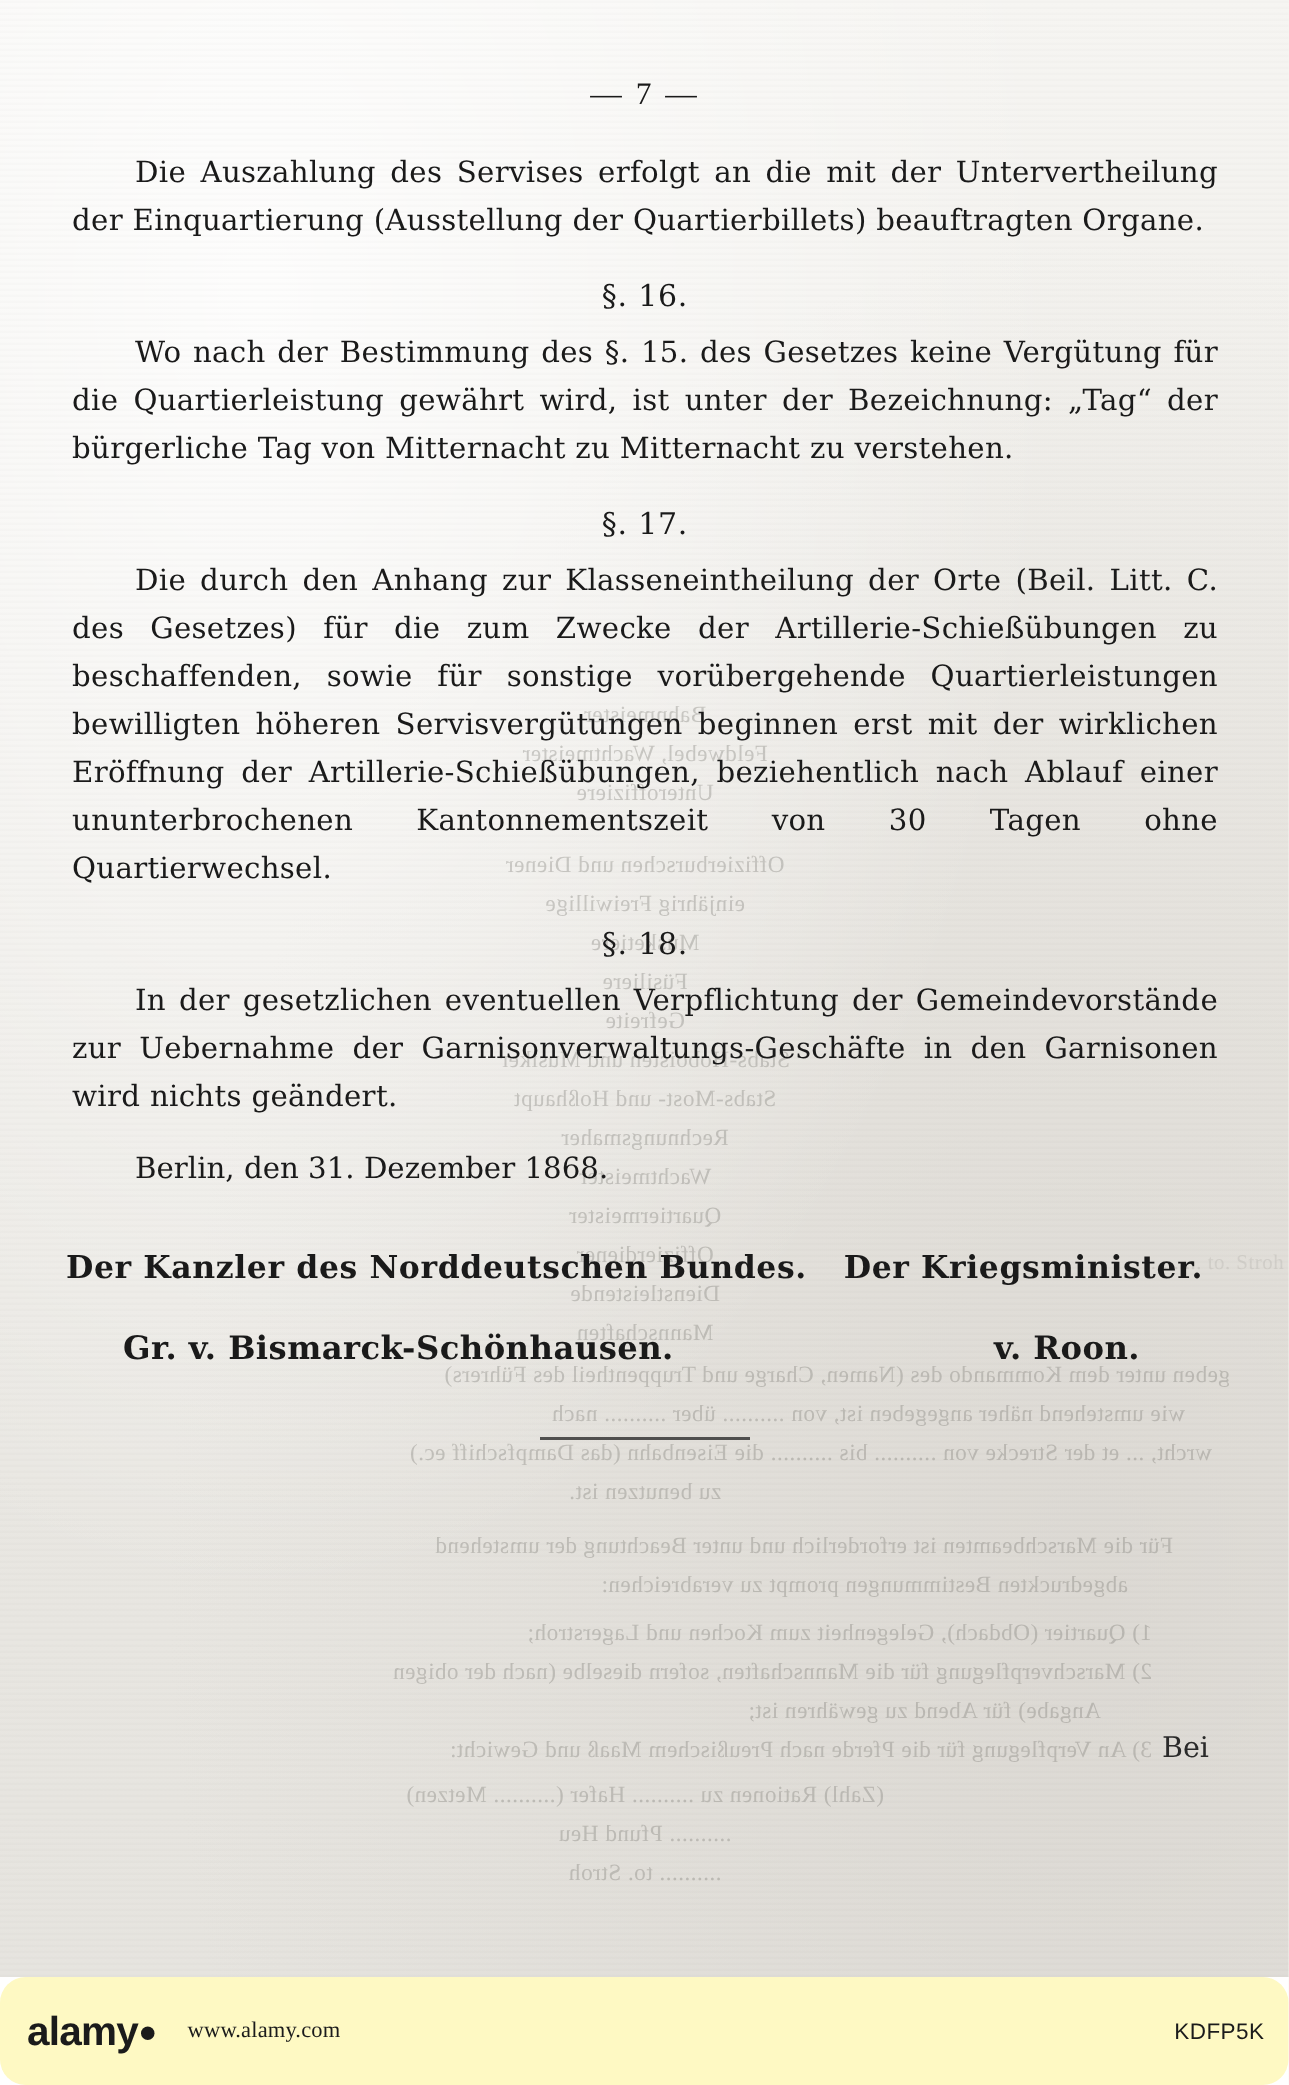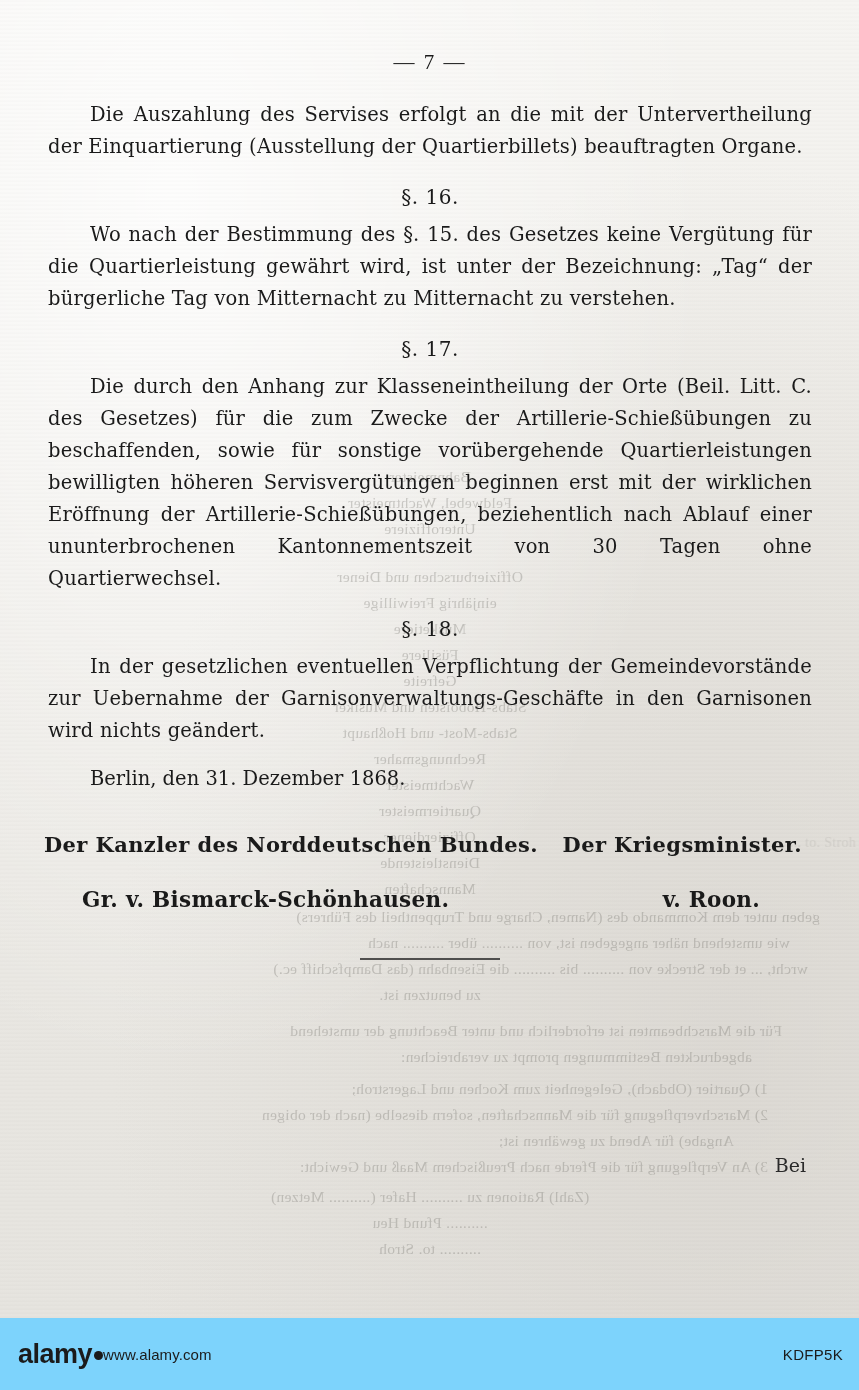--- a/index.html
+++ b/index.html
@@ -161,43 +161,45 @@
     transform: scaleX(-1);
   }
 
   
   .footer-bar {
     position: absolute;
     left: 0;
     top: 1318px;
     width: 859px;
     height: 72px;
-    background: #7dd3fc;
+    background: #fef9c3;
     display: flex;
     align-items: center;
+    border-radius: 17px;
   }
   .alamy-logo {
     margin-left: 18px;
     font-family: "Liberation Sans", sans-serif;
     font-size: 27px;
     font-weight: 700;
     color: #1b1b1b;
     letter-spacing: -0.5px;
   }
   .alamy-logo .dot {
     display: inline-block;
     width: 9px;
     height: 9px;
     background: #1b1b1b;
     border-radius: 50%;
     margin-left: 2px;
     vertical-align: 3px;
   }
   .alamy-caption {
-    font-family: Liberation Sans, sans-serif;
+    margin-left: 22px;
+    font-family: Liberation Serif, serif;
     font-size: 15px;
     color: #1b1b1b;
     letter-spacing: 0.1px;
   }
   .alamy-id {
     margin-left: auto;
     margin-right: 16px;
     font-family: "Liberation Sans", sans-serif;
     font-size: 15px;
     color: #1b1b1b;

